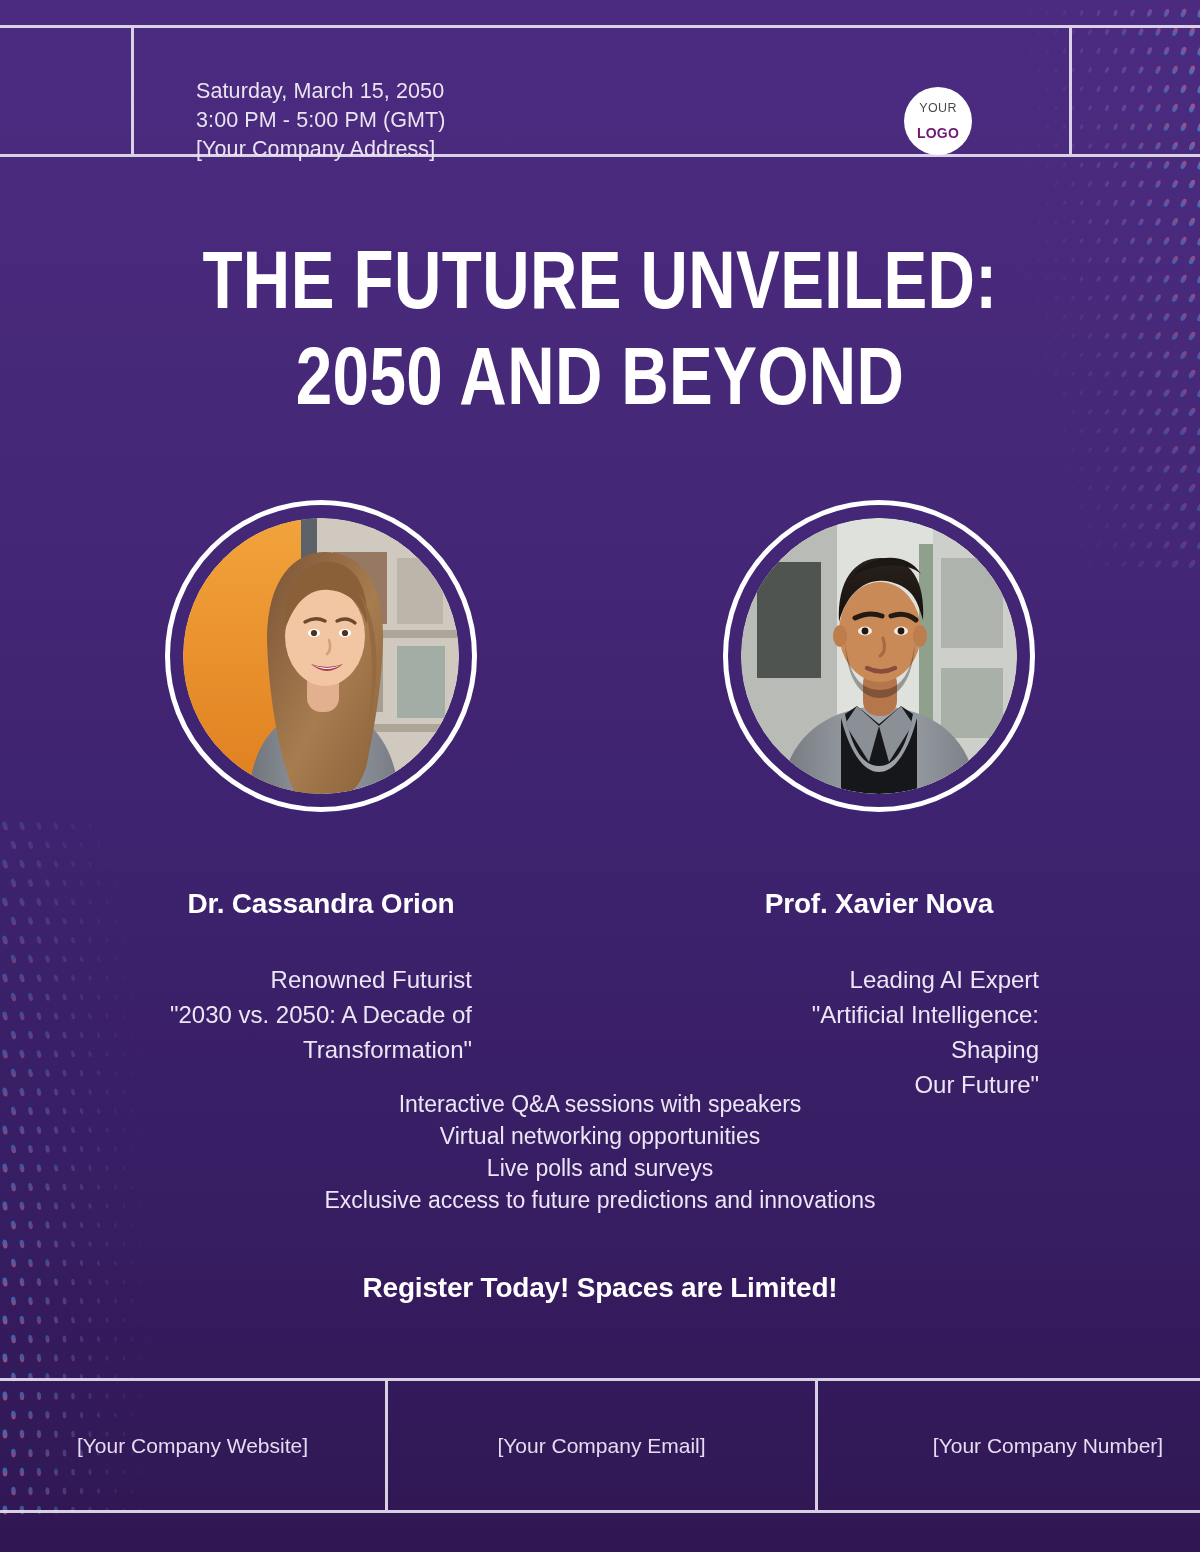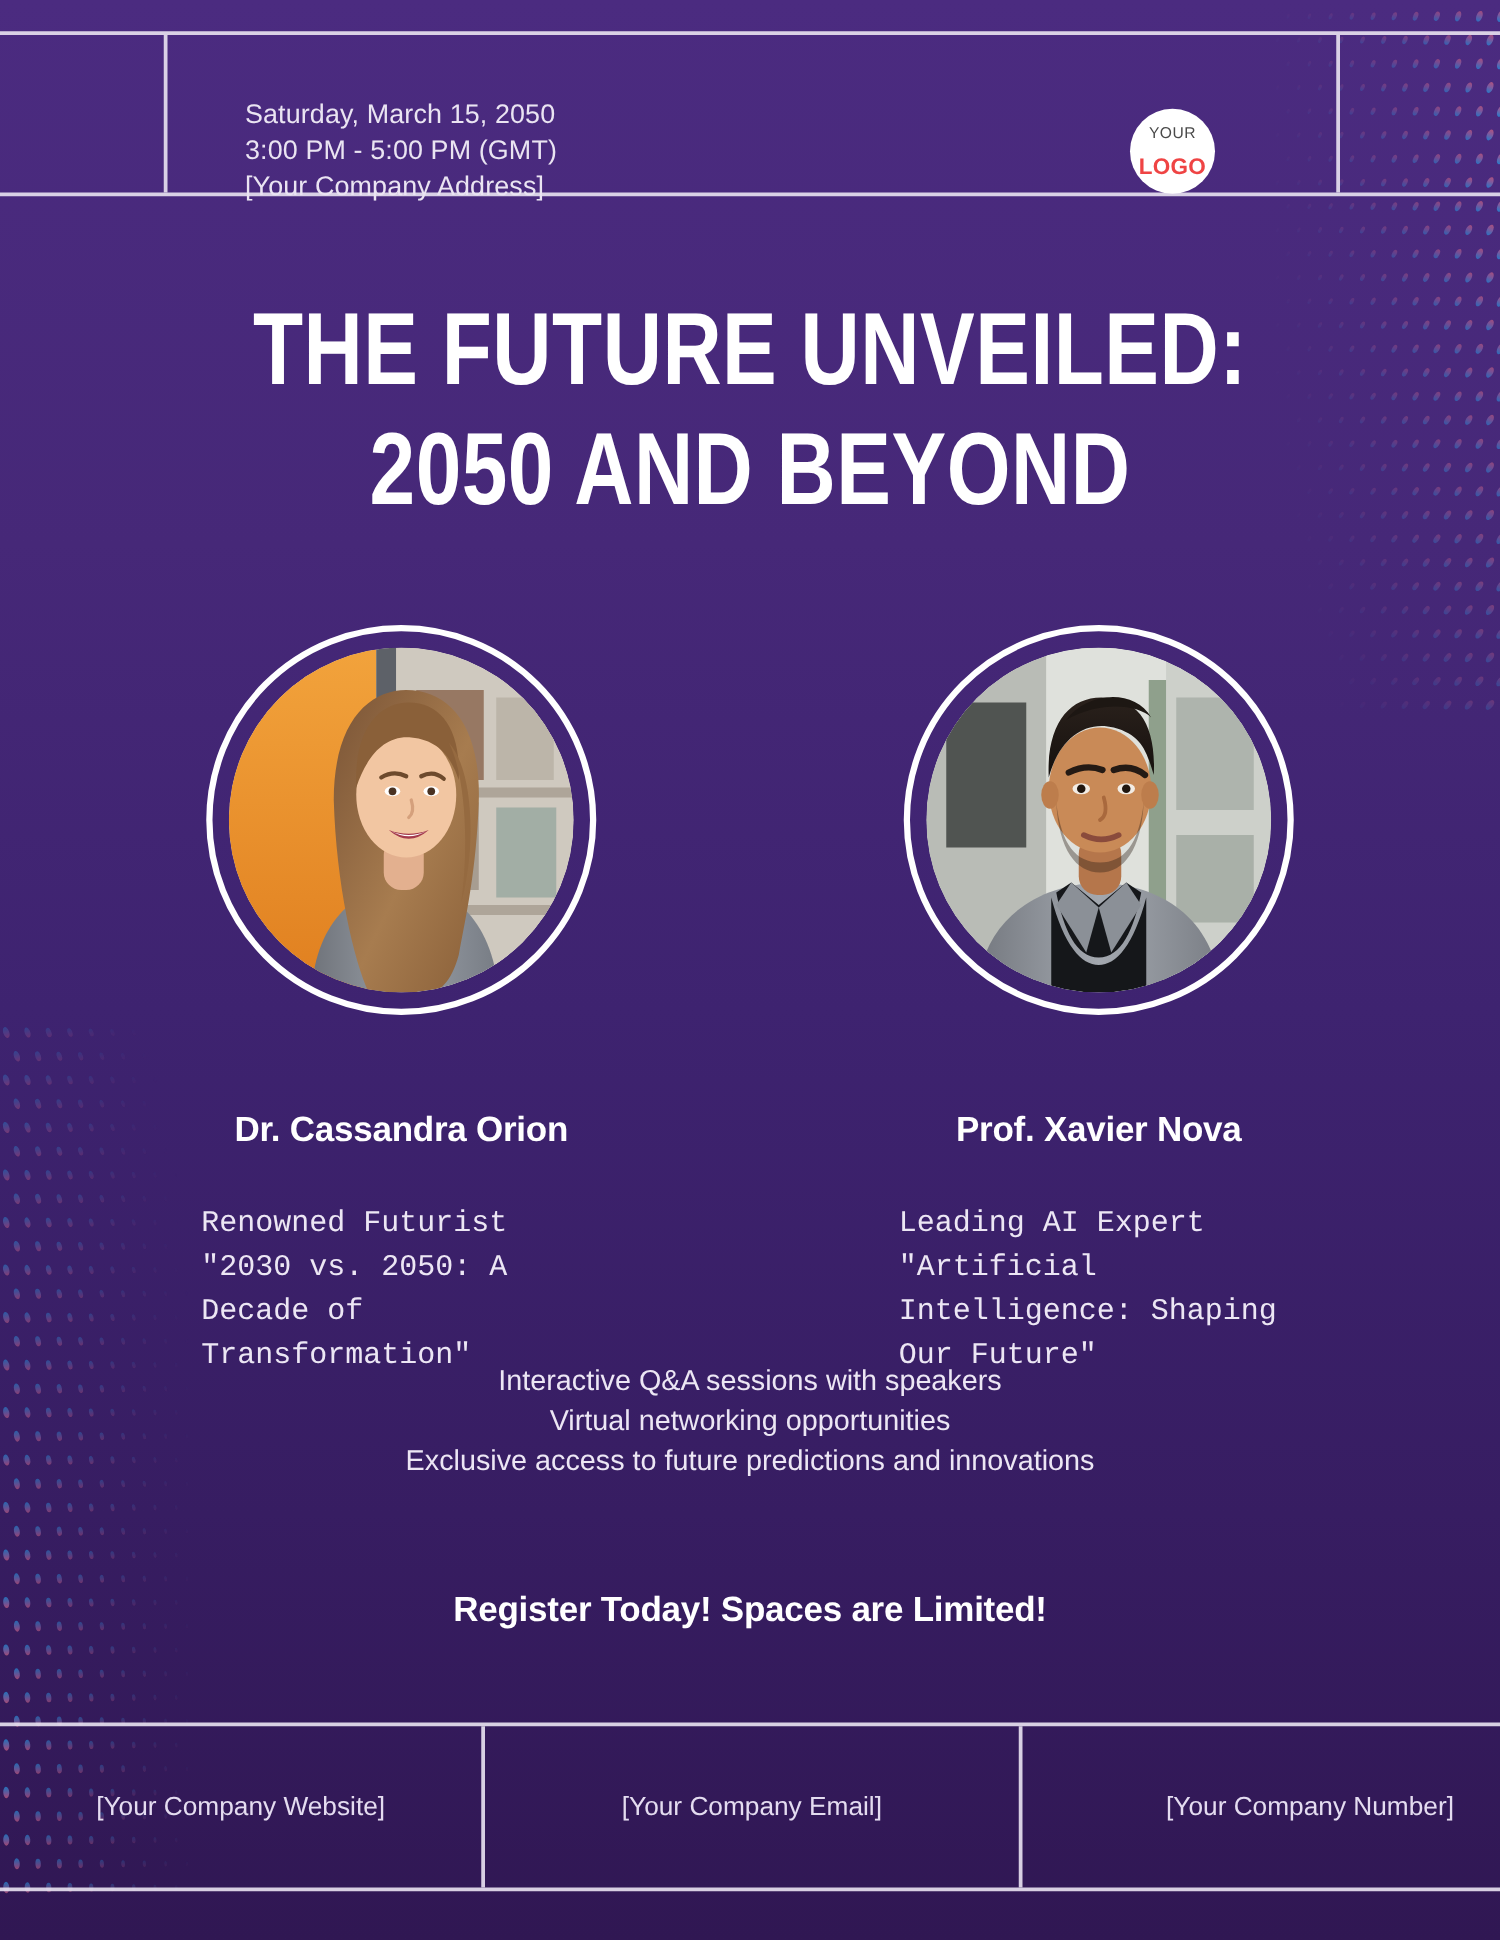--- a/index.html
+++ b/index.html
@@ -40,21 +40,21 @@
   }
   .logo-circle{
     position:absolute; left:904px; top:62px;
     width:68px; height:68px; border-radius:50%;
     background:#ffffff;
     display:flex; flex-direction:column;
     align-items:center; justify-content:center;
     line-height:1;
   }
   .logo-circle .l1{ font-size:12.5px; color:#4a4a4a; letter-spacing:.4px; }
-  .logo-circle .l2{ font-size:18px; color:#ef4444; font-weight:bold; letter-spacing:.2px; margin-top:12px;}
+  .logo-circle .l2{ font-size:14px; color:#701a75; font-weight:bold; letter-spacing:.2px; margin-top:12px;}
 
   
   .title{
     position:absolute; left:0; top:232px; width:1200px;
     text-align:center; color:#ffffff;
     font-family:"Liberation Sans Narrow","Liberation Sans", sans-serif;
     font-weight:bold;
     font-size:82px; line-height:96px;
     letter-spacing:.5px;
     transform:scaleX(.80);
@@ -81,21 +81,21 @@
   .avatar svg{ display:block; }
 
   .sp-name{
     margin-top:48px; color:#ffffff;
     font-size:28px; font-weight:bold; letter-spacing:-.2px;
     text-align:center; white-space:nowrap;
   }
   .sp-role{
     margin-top:14px; color:#ece6f4;
     font-size:24px; line-height:35px; font-weight:400;
-    text-align:left; white-space:pre-line;font-family:Liberation Mono, monospace;
+    text-align:right; white-space:pre-line;
   }
 
   
   .benefits{
     position:absolute; left:0; top:1088px; width:1200px;
     text-align:center; color:#ece6f4;
     font-size:23px; line-height:32px; font-weight:400;
   }
   .benefits div{ white-space:nowrap; }
 
@@ -1104,20 +1104,21 @@
       <div class="sp-role">Leading AI Expert
 "Artificial Intelligence: Shaping
 Our Future"</div>
     </div>
 
   </div>
 
   <div class="benefits">
     <div>Interactive Q&amp;A sessions with speakers</div>
     <div>Virtual networking opportunities</div>
+    <div>Live polls and surveys</div>
     <div>Exclusive access to future predictions and innovations</div>
   </div>
 
   <div class="cta">Register Today! Spaces are Limited!</div>
 
   <div class="hline" style="top:1378px;"></div>
   <div class="hline" style="top:1510px;"></div>
   <div class="vline" style="left:385px; top:1381px; height:129px;"></div>
   <div class="vline" style="left:815px; top:1381px; height:129px;"></div>
 

